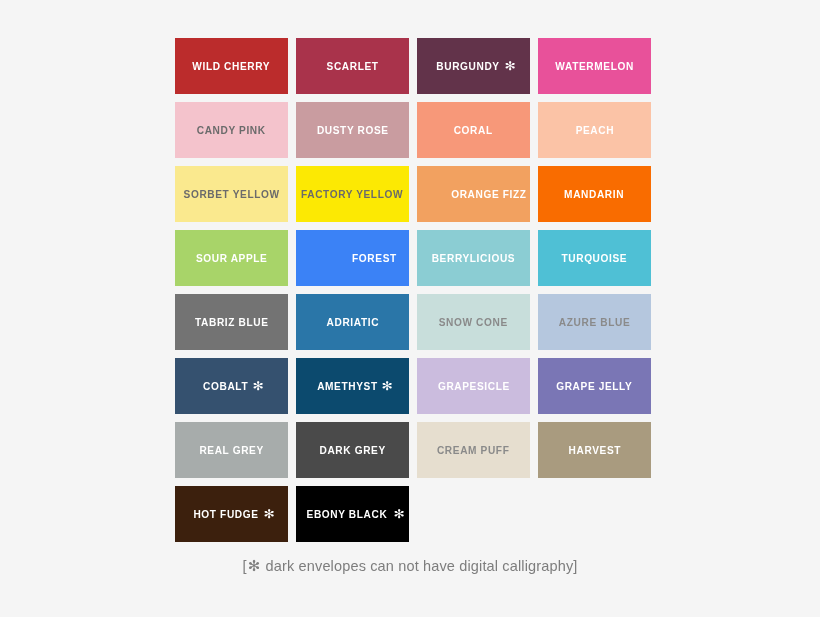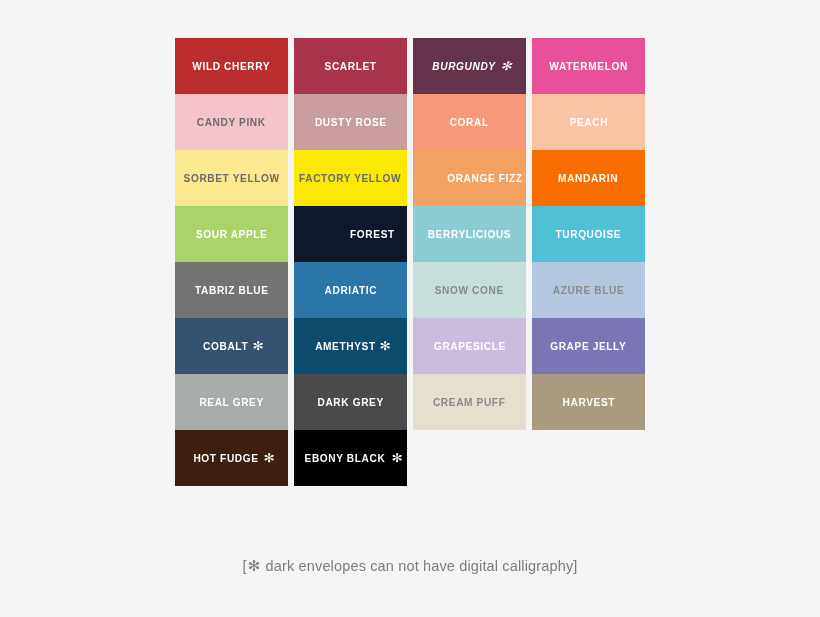--- a/index.html
+++ b/index.html
@@ -26,20 +26,21 @@
   .swatch-grid {
     position: absolute;
     left: 175px;
     top: 38px;
     width: 472px;
     display: grid;
     grid-template-columns: repeat(4, 113px);
     grid-auto-rows: 56px;
     column-gap: 6px;
     row-gap: 0px;
+    gap: 8px;
   }
 
   .swatch {
     width: 113px;
     height: 56px;
     margin-bottom: 1px;
     display: flex;
     align-items: center;
     justify-content: center;
     cursor: pointer;
@@ -93,21 +94,21 @@
 
 <div id="palette-app">
 
   <div class="swatch-grid">
       <div class="swatch" title="WILD CHERRY" style="background: rgb(187, 44, 44);">
         <div class="swatch-label" style="color: rgb(255, 255, 255);">WILD CHERRY</div>
       </div>
       <div class="swatch" title="SCARLET" style="background: rgb(169, 51, 75);">
         <div class="swatch-label" style="color: rgb(255, 255, 255);">SCARLET</div>
       </div>
-      <div class="swatch" title="BURGUNDY" style="background: rgb(98, 51, 74); flex-direction: row; font-style: italic;">
+      <div class="swatch" title="BURGUNDY" style="background: rgb(98, 51, 74); flex-direction: row;">
         <div class="swatch-label" style="color: rgb(255, 255, 255); display: inline-block;">BURGUNDY</div>
         <span style="color: rgb(255, 255, 255); font-size: 12px;"> <span class="star" style="color: rgb(255, 255, 255);">✻</span></span>
       </div>
       <div class="swatch" title="WATERMELON" style="background: rgb(232, 81, 154);">
         <div class="swatch-label" style="color: rgb(255, 255, 255);">WATERMELON</div>
       </div>
       <div class="swatch" title="CANDY PINK" style="background: rgb(244, 195, 204);">
         <div class="swatch-label" style="color: rgb(107, 107, 107);">CANDY PINK</div>
       </div>
       <div class="swatch" title="DUSTY ROSE" style="background: rgb(201, 156, 160);">
@@ -127,21 +128,21 @@
       </div>
       <div class="swatch" title="ORANGE FIZZ" style="background: rgb(242, 161, 96); padding-left: 30px;">
         <div class="swatch-label" style="color: rgb(255, 255, 255);">ORANGE FIZZ</div>
       </div>
       <div class="swatch" title="MANDARIN" style="background: rgb(249, 108, 0);">
         <div class="swatch-label" style="color: rgb(255, 255, 255);">MANDARIN</div>
       </div>
       <div class="swatch" title="SOUR APPLE" style="background: rgb(168, 212, 105);">
         <div class="swatch-label" style="color: rgb(255, 255, 255);">SOUR APPLE</div>
       </div>
-      <div class="swatch" title="FOREST" style="background: #0f172a; padding-left: 44px;">
+      <div class="swatch" title="FOREST" style="background: #3b82f6; padding-left: 44px;">
         <div class="swatch-label" style="color: rgb(255, 255, 255);">FOREST</div>
       </div>
       <div class="swatch" title="BERRYLICIOUS" style="background: rgb(139, 205, 211);">
         <div class="swatch-label" style="color: rgb(255, 255, 255);">BERRYLICIOUS</div>
       </div>
       <div class="swatch" title="TURQUOISE" style="background: rgb(79, 192, 213);">
         <div class="swatch-label" style="color: rgb(255, 255, 255);">TURQUOISE</div>
       </div>
       <div class="swatch" title="TABRIZ BLUE" style="background: #737373;">
         <div class="swatch-label" style="color: rgb(255, 255, 255);">TABRIZ BLUE</div>

